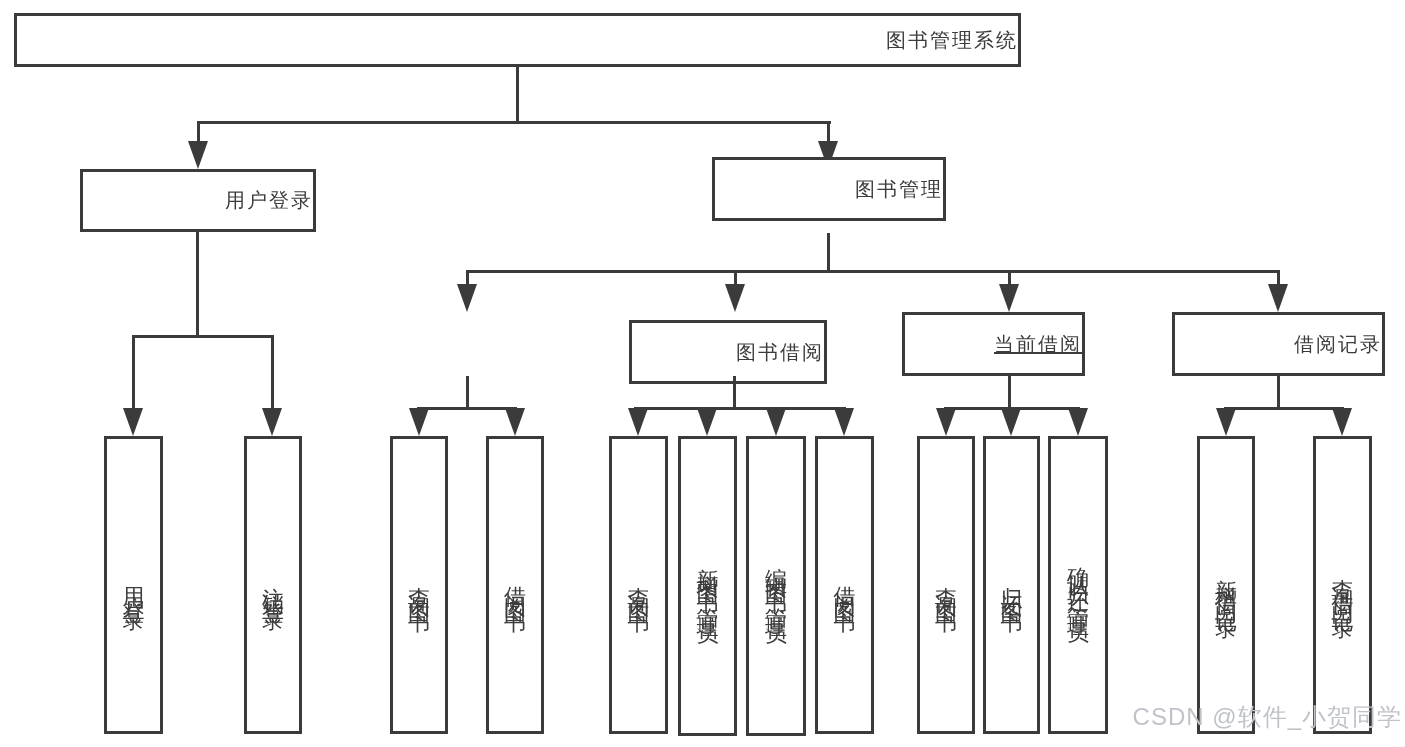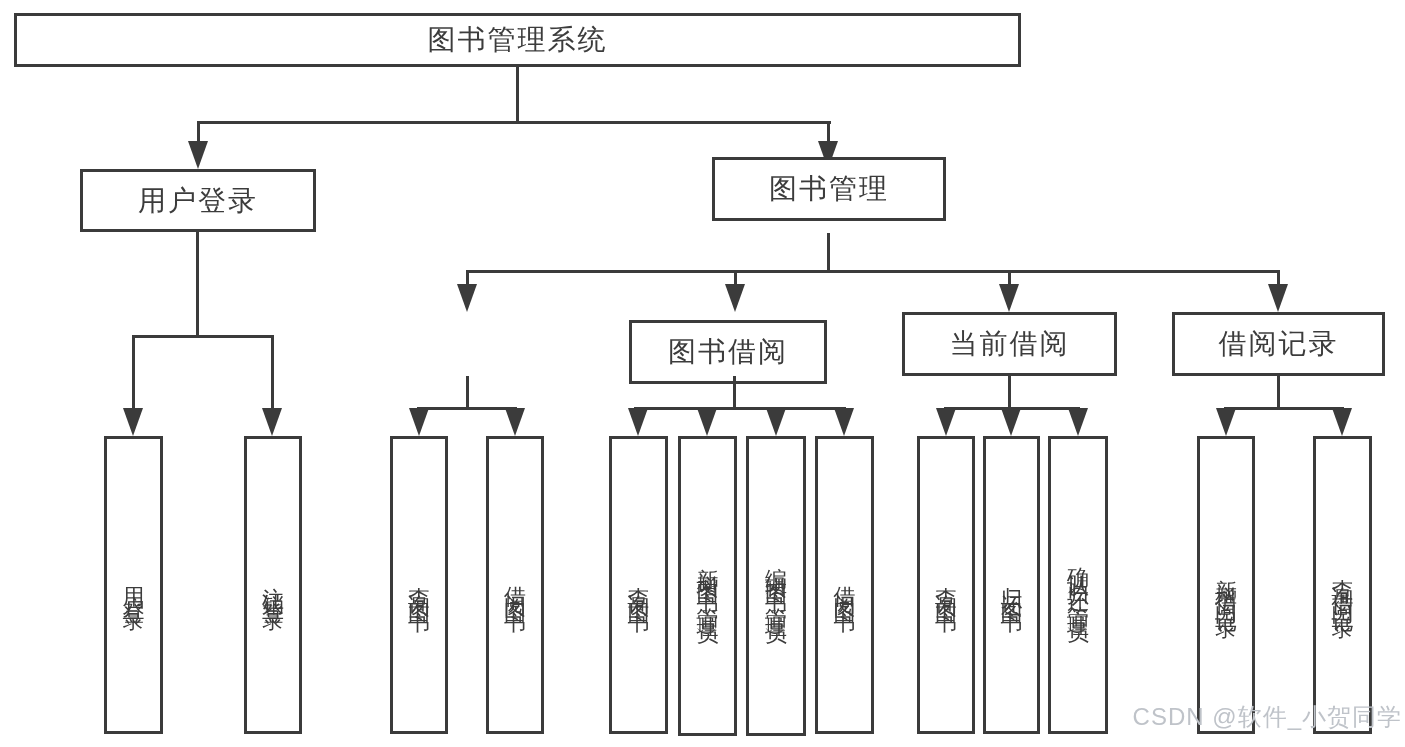--- a/index.html
+++ b/index.html
@@ -17,21 +17,21 @@
     overflow:hidden;
   }
   .box{
     position:absolute;
     box-sizing:border-box;
     border:3px solid var(--line);
     background:#fff;
     display:flex;align-items:center;justify-content:center;
     color:var(--text);
   }
-  .h{font-size:28px;letter-spacing:2px;white-space:nowrap;}
+  .h{font-size:20px;letter-spacing:2px;white-space:nowrap;justify-content:flex-end;}
   .v{writing-mode:vertical-rl;text-orientation:mixed;font-size:22px;letter-spacing:8px;line-height:1;}
   .ln{position:absolute;background:var(--line);}
   .ar{
     position:absolute;width:0;height:0;
     border-left:10px solid transparent;
     border-right:10px solid transparent;
     border-top:28px solid var(--line);
   }
   .wm{
     position:absolute;
@@ -80,21 +80,21 @@
   <div class="ln" style="left:734px;top:270px;width:3px;height:18px;"></div>
   <div class="ar" style="left:725px;top:284px;"></div>
   <div class="ln" style="left:1008px;top:270px;width:3px;height:18px;"></div>
   <div class="ar" style="left:999px;top:284px;"></div>
   <div class="ln" style="left:1277px;top:270px;width:3px;height:18px;"></div>
   <div class="ar" style="left:1268px;top:284px;"></div>
 
   <div class="box h" style="left:629px;top:320px;width:198px;height:64px;">
     <span>图书借阅</span>
   </div>
-  <div class="box h" style="left:902px;top:312px;width:215px;height:64px;">
+  <div class="box h" style="left:902px;top:312px;width:183px;height:64px;text-decoration:underline;">
     <span>当前借阅</span>
   </div>
   <div class="box h" style="left:1172px;top:312px;width:213px;height:64px;">
     <span>借阅记录</span>
   </div>
 
   <div class="ln" style="left:466px;top:376px;width:3px;height:33px;"></div>
   <div class="ln" style="left:417px;top:407px;width:100px;height:3px;"></div>
   <div class="ar" style="left:409px;top:408px;"></div>
   <div class="ar" style="left:505px;top:408px;"></div>

